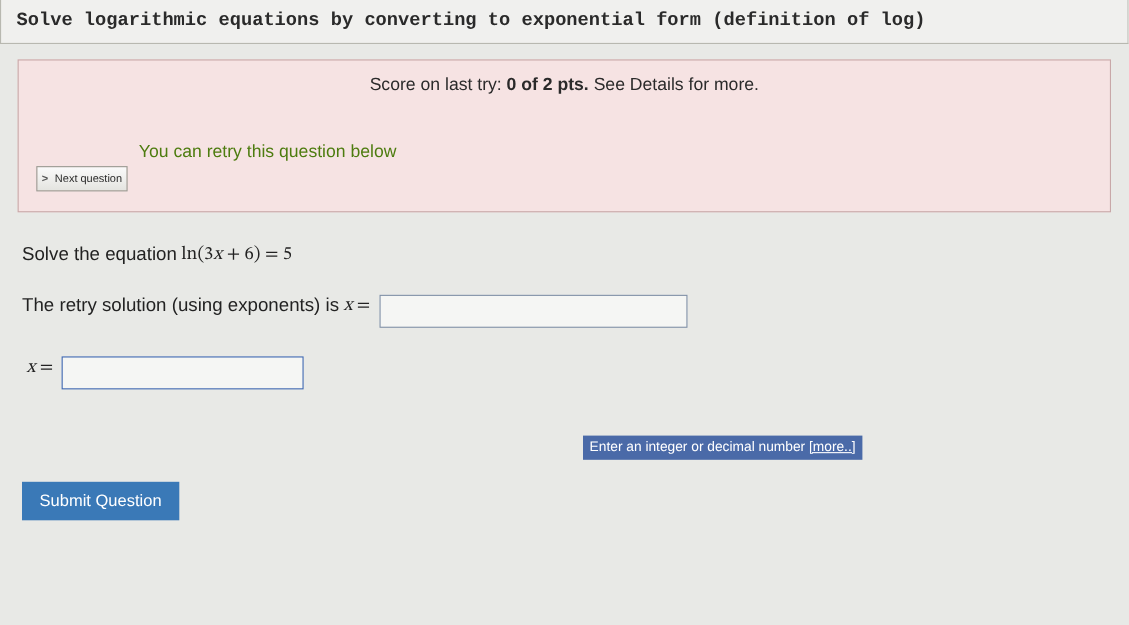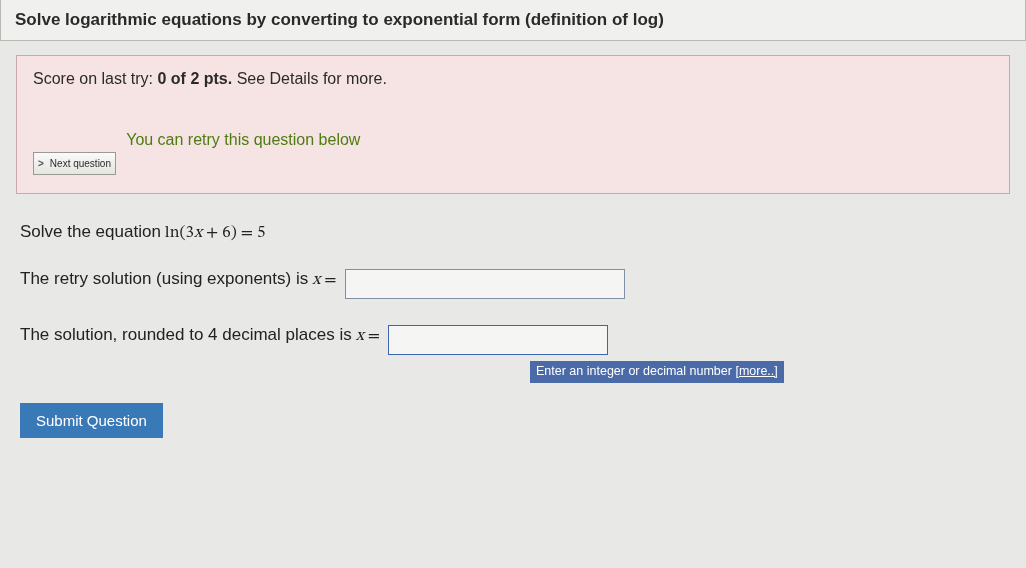--- a/index.html
+++ b/index.html
@@ -13,34 +13,36 @@
       font-size: 15px;
     }
     .topic-bar {
       background: #f0f0ee;
       border: 1px solid #b8b8b0;
       border-top: none;
       padding: 10px 14px;
       font-size: 17px;
       font-weight: 600;
       color: #2a2a2a;
+      font-family: Liberation Mono, monospace;
     }
     .content-wrap {
       padding: 14px 16px 0 16px;
     }
     .score-panel {
       background: #f6e3e3;
       border: 1px solid #c8a8a8;
       padding: 14px 16px 18px 16px;
       margin-bottom: 28px;
     }
     .score-line {
       font-size: 16px;
       margin-bottom: 16px;
       color: #2a2a2a;
+      text-align: center;
     }
     .score-line .bold { font-weight: 700; }
     .next-btn {
       display: inline-block;
       background: linear-gradient(#fafafa,#e4e4e0);
       border: 1px solid #9a9a92;
       padding: 5px 4px;
       font-size: 10px;
       color: #2a2a2a;
       cursor: pointer;
@@ -93,20 +95,21 @@
       margin-bottom: 20px;
       margin-left: 510px;
     }
     .tooltip-box {
       display: inline-block;
       background: #4a6aa8;
       color: #fff;
       font-size: 12.5px;
       padding: 2px 6px;
       line-height: 1.4;
+      margin-top: 36px;
     }
     .tooltip-box .more-link {
       text-decoration: underline;
       cursor: pointer;
     }
     .help-row {
       font-size: 16px;
       margin-top: 10px;
       margin-bottom: 22px;
       color: #333;
@@ -192,21 +195,20 @@
     </div>
 
     <div class="q-line">
       <span>The retry solution (using exponents) is </span>
       <span class="math-var">&nbsp;x</span>
       <span class="math">&nbsp;=</span>
       <input type="text" class="answer-input inp-wide" style="">
     </div>
 
     <div class="q-line">
-      <span>The solution, rounded to 4 decimal places is </span>
       <span class="math-var">&nbsp;x</span>
       <span class="math">&nbsp;=</span>
       <input type="text" class="answer-input inp-narrow" style="">
     </div>
 
     <div class="tooltip-row">
       <span class="tooltip-box">
         <span>Enter an integer or decimal number </span><span class="more-link">[more..]</span>
       </span>
     </div>

